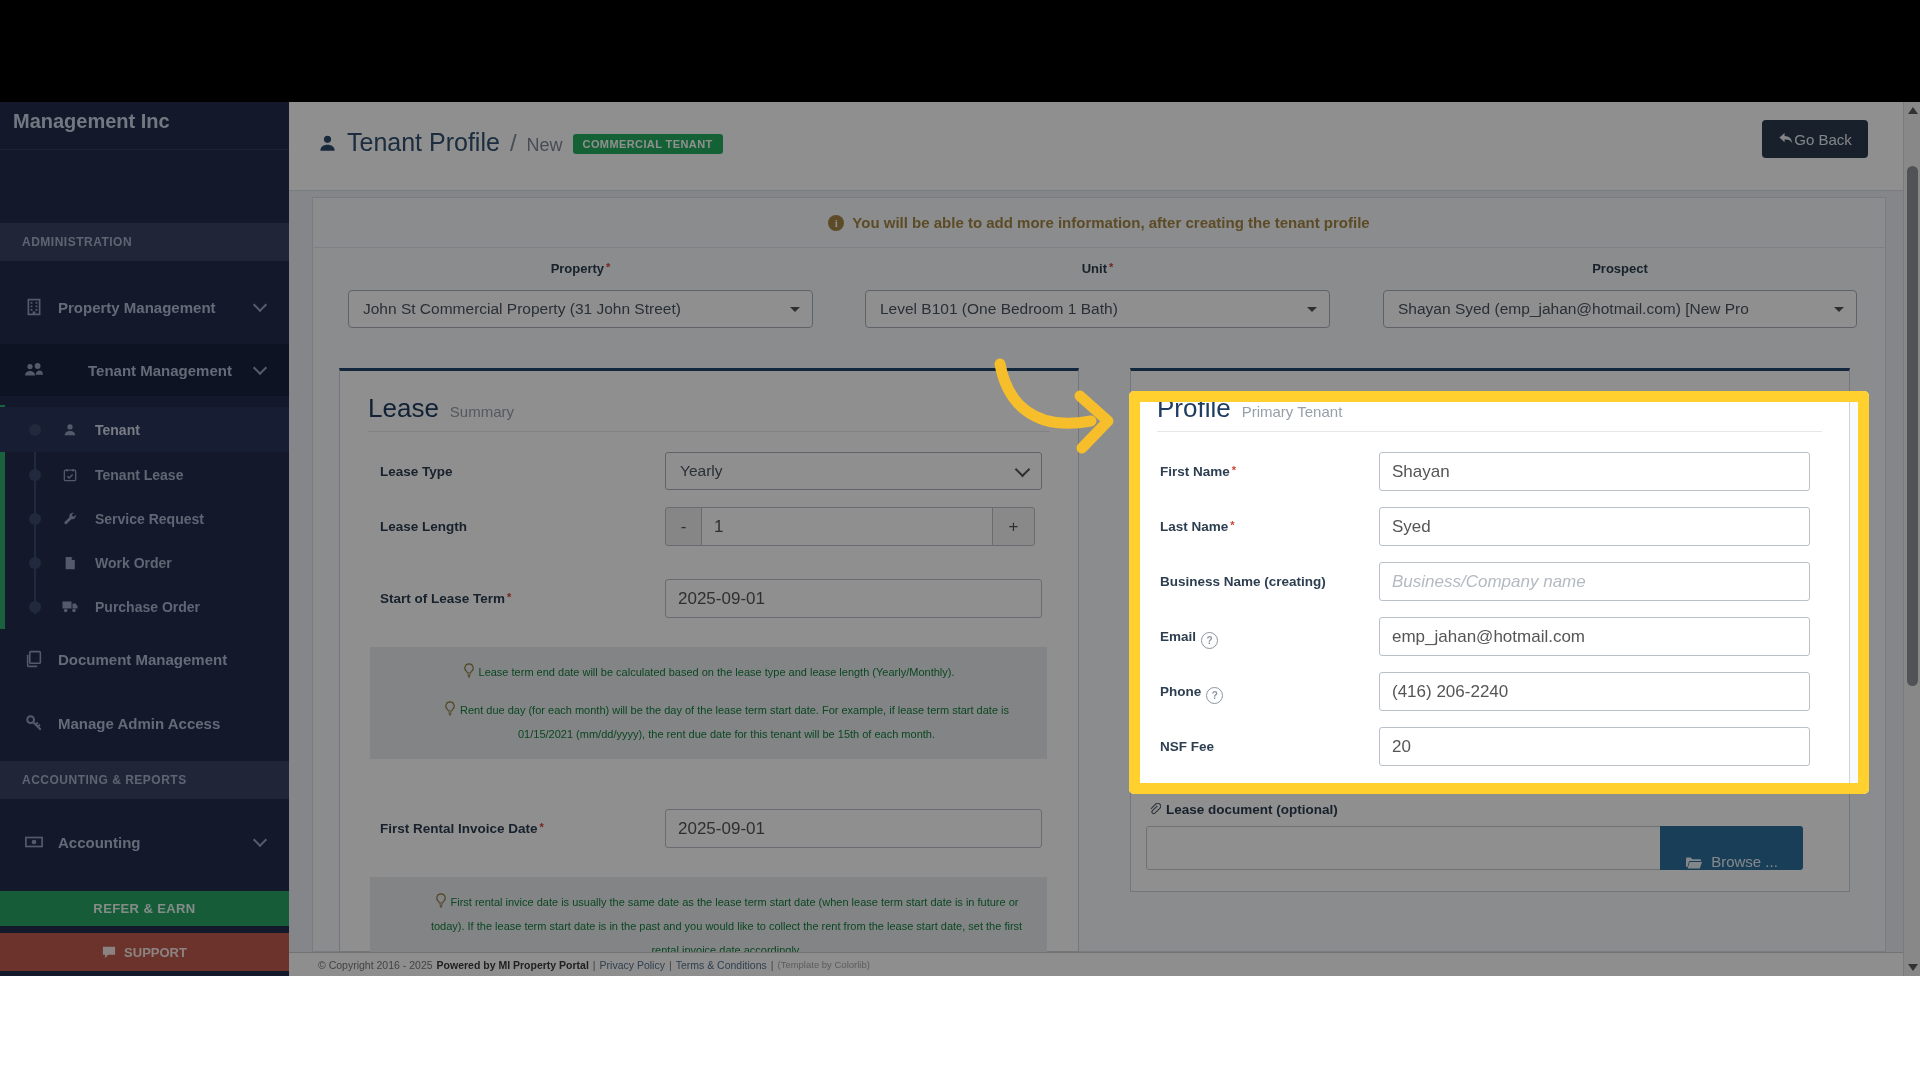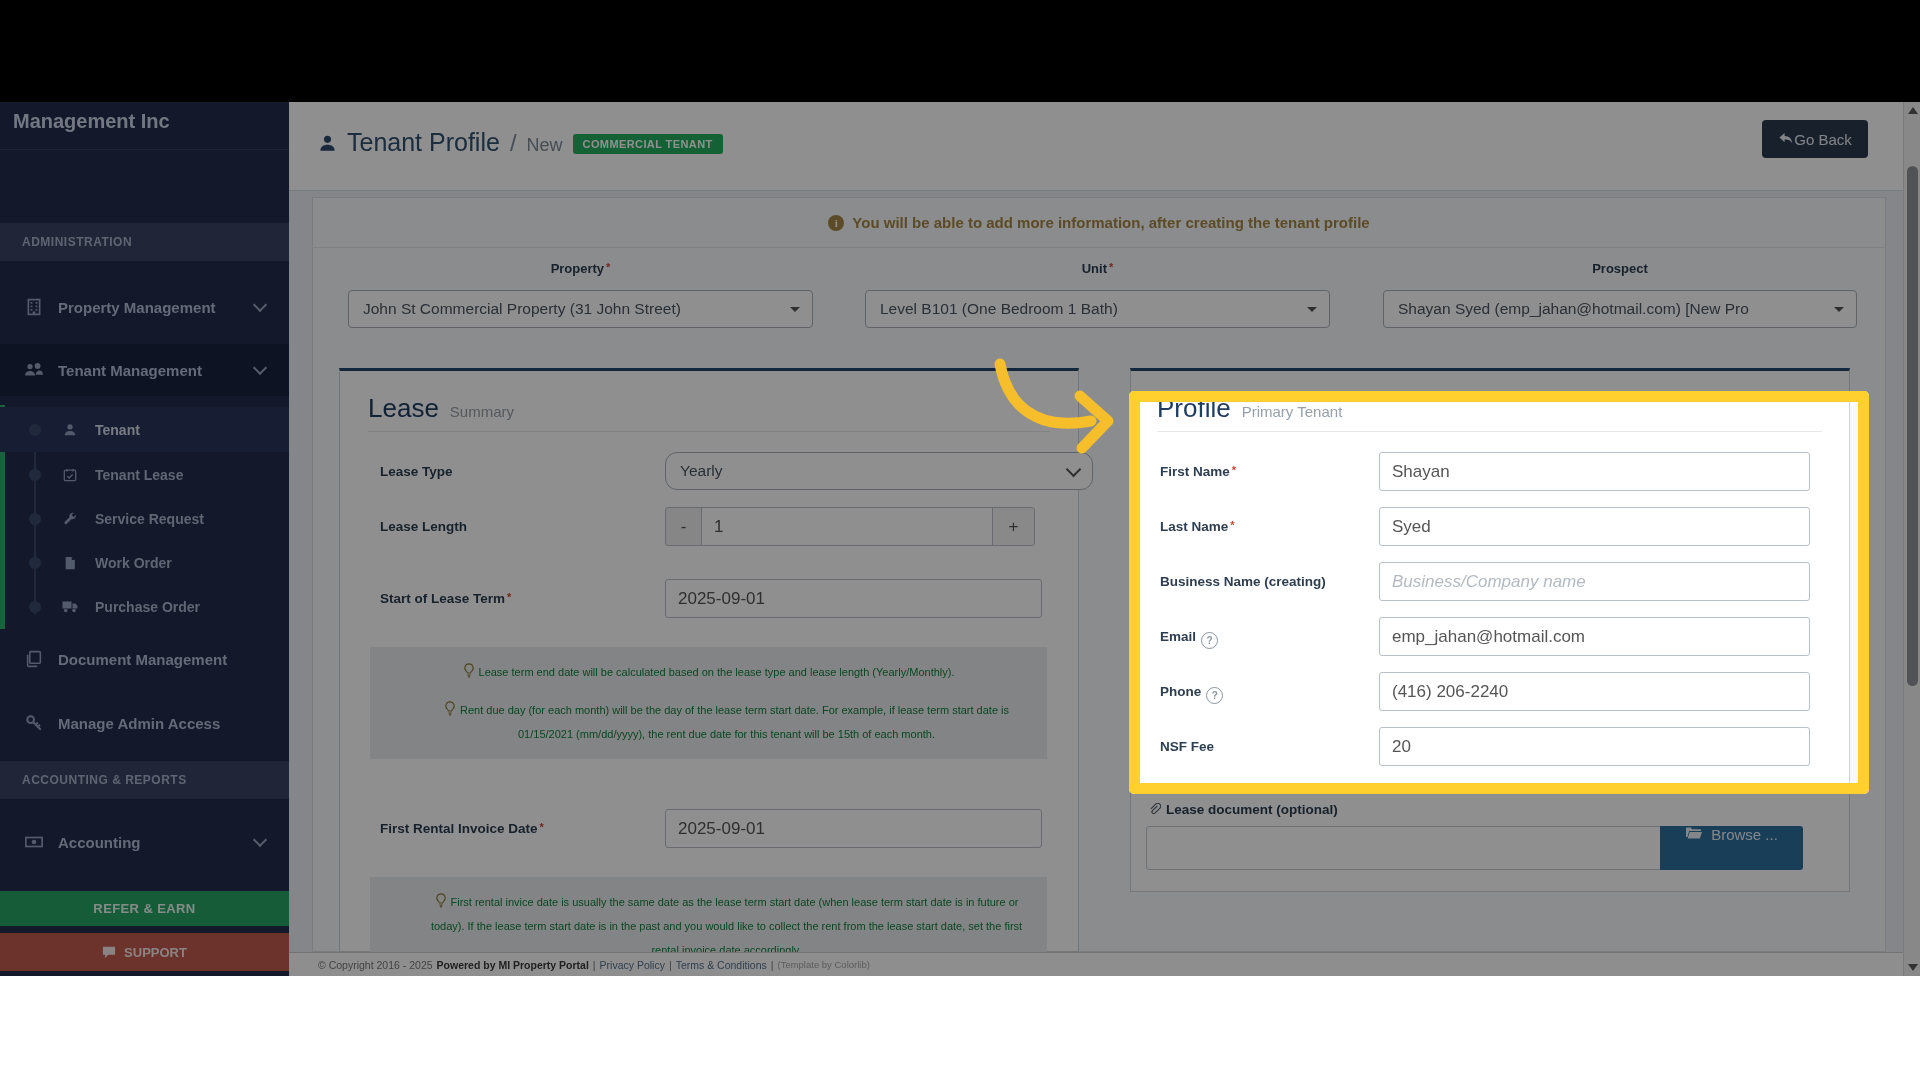--- a/index.html
+++ b/index.html
@@ -13,21 +13,21 @@
   
   .sidebar{position:absolute;left:0;top:0;width:289px;height:874px;background:#222c4b;color:#b6c0d8;}
   .brand{position:absolute;left:0;top:0;width:296px;height:48px;border-bottom:1px solid #343f5c;
          font-size:20px;font-weight:bold;color:#cdd5e6;padding:8px 0 0 13px;box-sizing:border-box;white-space:nowrap;}
   .secband{position:absolute;left:0;width:289px;height:38px;background:#3a4464;color:#a8b2c9;
            font-size:12px;font-weight:bold;letter-spacing:.5px;line-height:38px;padding-left:22px;box-sizing:border-box;}
   .navitem{position:absolute;left:0;width:289px;display:flex;align-items:center;font-size:15px;font-weight:600;color:#b2bdd6;cursor:pointer;}
   .navitem .nicon{width:26px;margin-left:21px;display:flex;justify-content:center;color:#93a0bf;}
   .navitem .nlabel{margin-left:11px;}
   .chev{position:absolute;right:24px;width:8px;height:8px;border-right:2px solid #9aa6c2;border-bottom:2px solid #9aa6c2;transform:rotate(45deg);top:50%;margin-top:-7px;}
-  .tm-band{background:#1a2340;}
+  .tm-band{background:#1a2340;gap:30px;}
   .submenu-strip{position:absolute;left:0;width:5px;background:#2fae6e;}
   .timeline{position:absolute;left:34px;width:2px;background:#3c4a6e;}
   .subitem{position:absolute;left:0;width:289px;height:45px;display:flex;align-items:center;font-size:14px;font-weight:600;color:#aab5ce;cursor:pointer;}
   .subitem .dot{width:12px;height:12px;border-radius:50%;background:#3c4a6e;margin-left:29px;}
   .subitem .sicon{width:22px;margin-left:18px;display:flex;justify-content:center;color:#93a0bf;}
   .subitem .slabel{margin-left:14px;}
   .subitem.active{background:#2a355c;color:#d7dde9;}
   .refer{position:absolute;left:0;width:289px;height:35px;background:#29a566;color:#eafaf1;font-size:13px;font-weight:bold;
          display:flex;align-items:center;justify-content:center;letter-spacing:.4px;cursor:pointer;}
   .support{position:absolute;left:0;width:289px;height:38px;background:#bf5b4d;color:#f7e9e6;font-size:13px;font-weight:bold;
@@ -66,21 +66,21 @@
            display:flex;align-items:center;justify-content:center;font-size:17px;color:#555;cursor:pointer;}
   .hintbox{position:absolute;background:#e9ebee;color:#15803d;font-size:11px;line-height:24px;padding:13px 18px;box-sizing:border-box;text-align:center;}
   .hintbox p{margin:0 0 14px 0;}
   .hintbox p:last-child{margin-bottom:0;margin-left:36px;}
   .bulb{color:#8a7a36;margin-right:4px;position:relative;top:2px;}
   .qmark{display:inline-flex;width:15px;height:15px;border:1.5px solid #8a95a0;border-radius:50%;color:#8a95a0;
          font-size:10px;font-weight:bold;align-items:center;justify-content:center;margin-left:5px;vertical-align:-3px;}
   .filewrap{position:absolute;height:44px;}
   .fileinput{position:absolute;left:0;top:0;height:44px;background:#fff;border:1px solid #c5cbd1;box-sizing:border-box;border-radius:3px 0 0 3px;}
   .browsebtn{position:absolute;top:0;height:44px;background:#2e6f9e;border-radius:0 3px 3px 0;color:#eaf1f7;font-size:15px;
-             display:flex;align-items:flex-start;justify-content:center;gap:9px;cursor:pointer;}
+             display:flex;align-items:flex-end;justify-content:center;gap:9px;cursor:pointer;}
   .mfooter{position:absolute;left:289px;top:850px;width:1614px;height:24px;background:#fdfdfd;border-top:1px solid #c9ced4;
            font-size:10.5px;color:#777;display:flex;align-items:center;padding-left:29px;box-sizing:border-box;gap:4px;white-space:nowrap;}
   .mfooter b{color:#3a3a3a;}
   .mfooter a{color:#56718c;text-decoration:none;text-align:right;}
   .mfooter .faint{color:#a5a5a5;font-size:9.5px;}
   
   .scrollbar{position:absolute;left:1903px;top:0;width:17px;height:874px;background:#f2f3f5;border-left:1px solid #dcdcdc;box-sizing:border-box;}
   .sb-arrow{position:absolute;left:0;width:17px;height:17px;display:flex;align-items:center;justify-content:center;cursor:pointer;}
   .tri-up{width:0;height:0;border-left:5px solid transparent;border-right:5px solid transparent;border-bottom:7px solid #5a5a5a;}
   .tri-down{width:0;height:0;border-left:5px solid transparent;border-right:5px solid transparent;border-top:7px solid #5a5a5a;}
@@ -287,21 +287,21 @@
     </div>
 
     <div class="panel" style="left:339px;top:266px;width:740px;height:584px;"></div>
     <div class="paneltitle" style="left:368px;top:291px;">
       <span class="big">Lease</span>
       <span class="small">Summary</span>
     </div>
     <div class="pdivider" style="left:368px;top:329px;width:682px;"></div>
 
     <div class="flabel" style="left:380px;top:362px;">Lease Type</div>
-    <div class="selectbox" style="left:665px;top:350px;width:428px;border-radius:12px;">
+    <div class="selectbox" style="left:665px;top:350px;width:377px;border-radius:3px;">
       <span>Yearly</span>
       <span class="selchev"></span>
     </div>
 
     <div class="flabel" style="left:380px;top:417px;">Lease Length</div>
     <div class="stepbtn" style="left:665px;top:405px;width:37px;border-radius:3px 0 0 3px;">-</div>
     <input class="tinput" style="left: 701px; top: 405px; width: 292px; border-radius: 0px;" readonly="" value="1">
     <div class="stepbtn" style="left:992px;top:405px;width:43px;background:#f5f5f5;border-radius:0 3px 3px 0;">+</div>
 
     <div class="flabel" style="left:380px;top:489px;">

